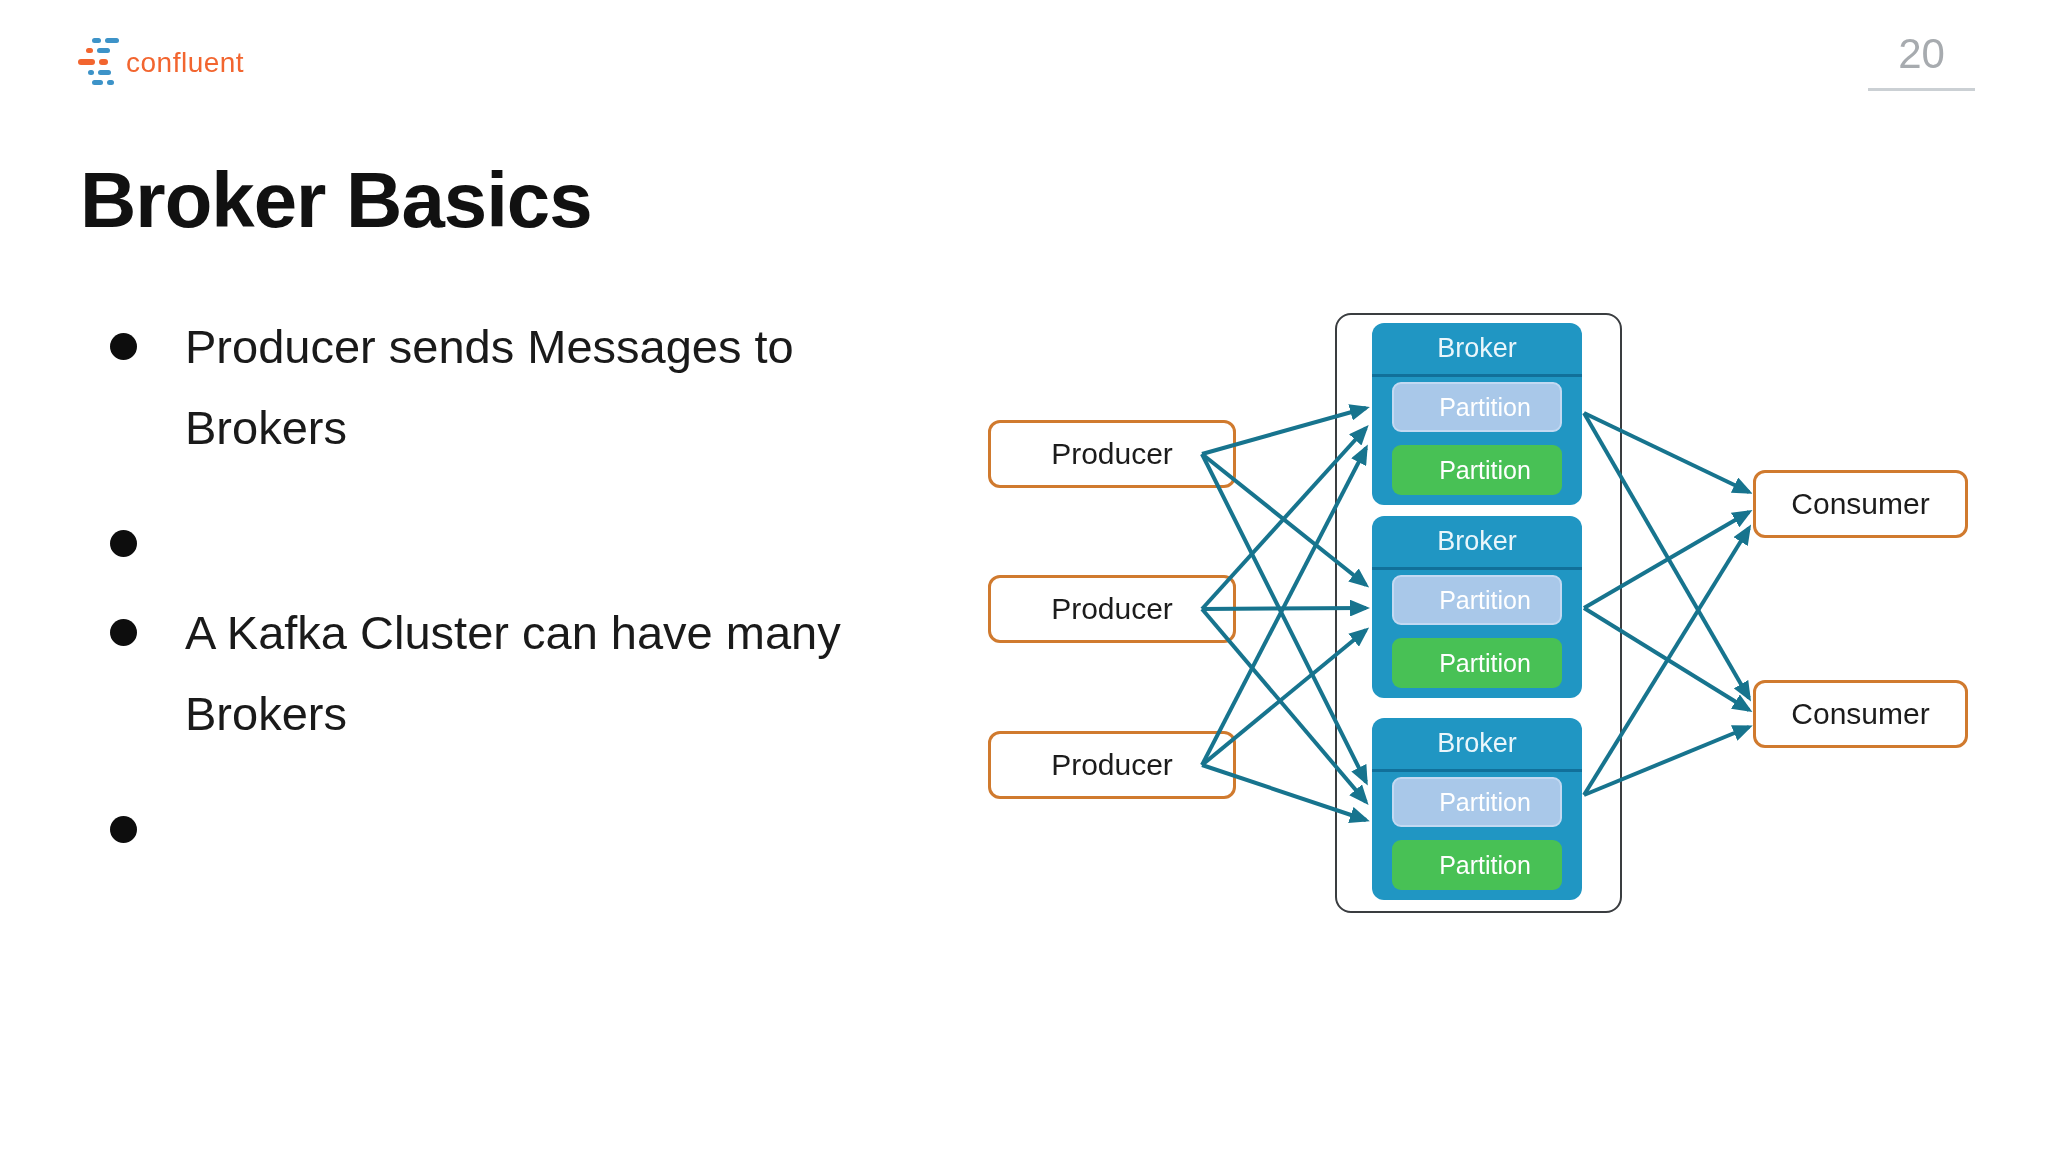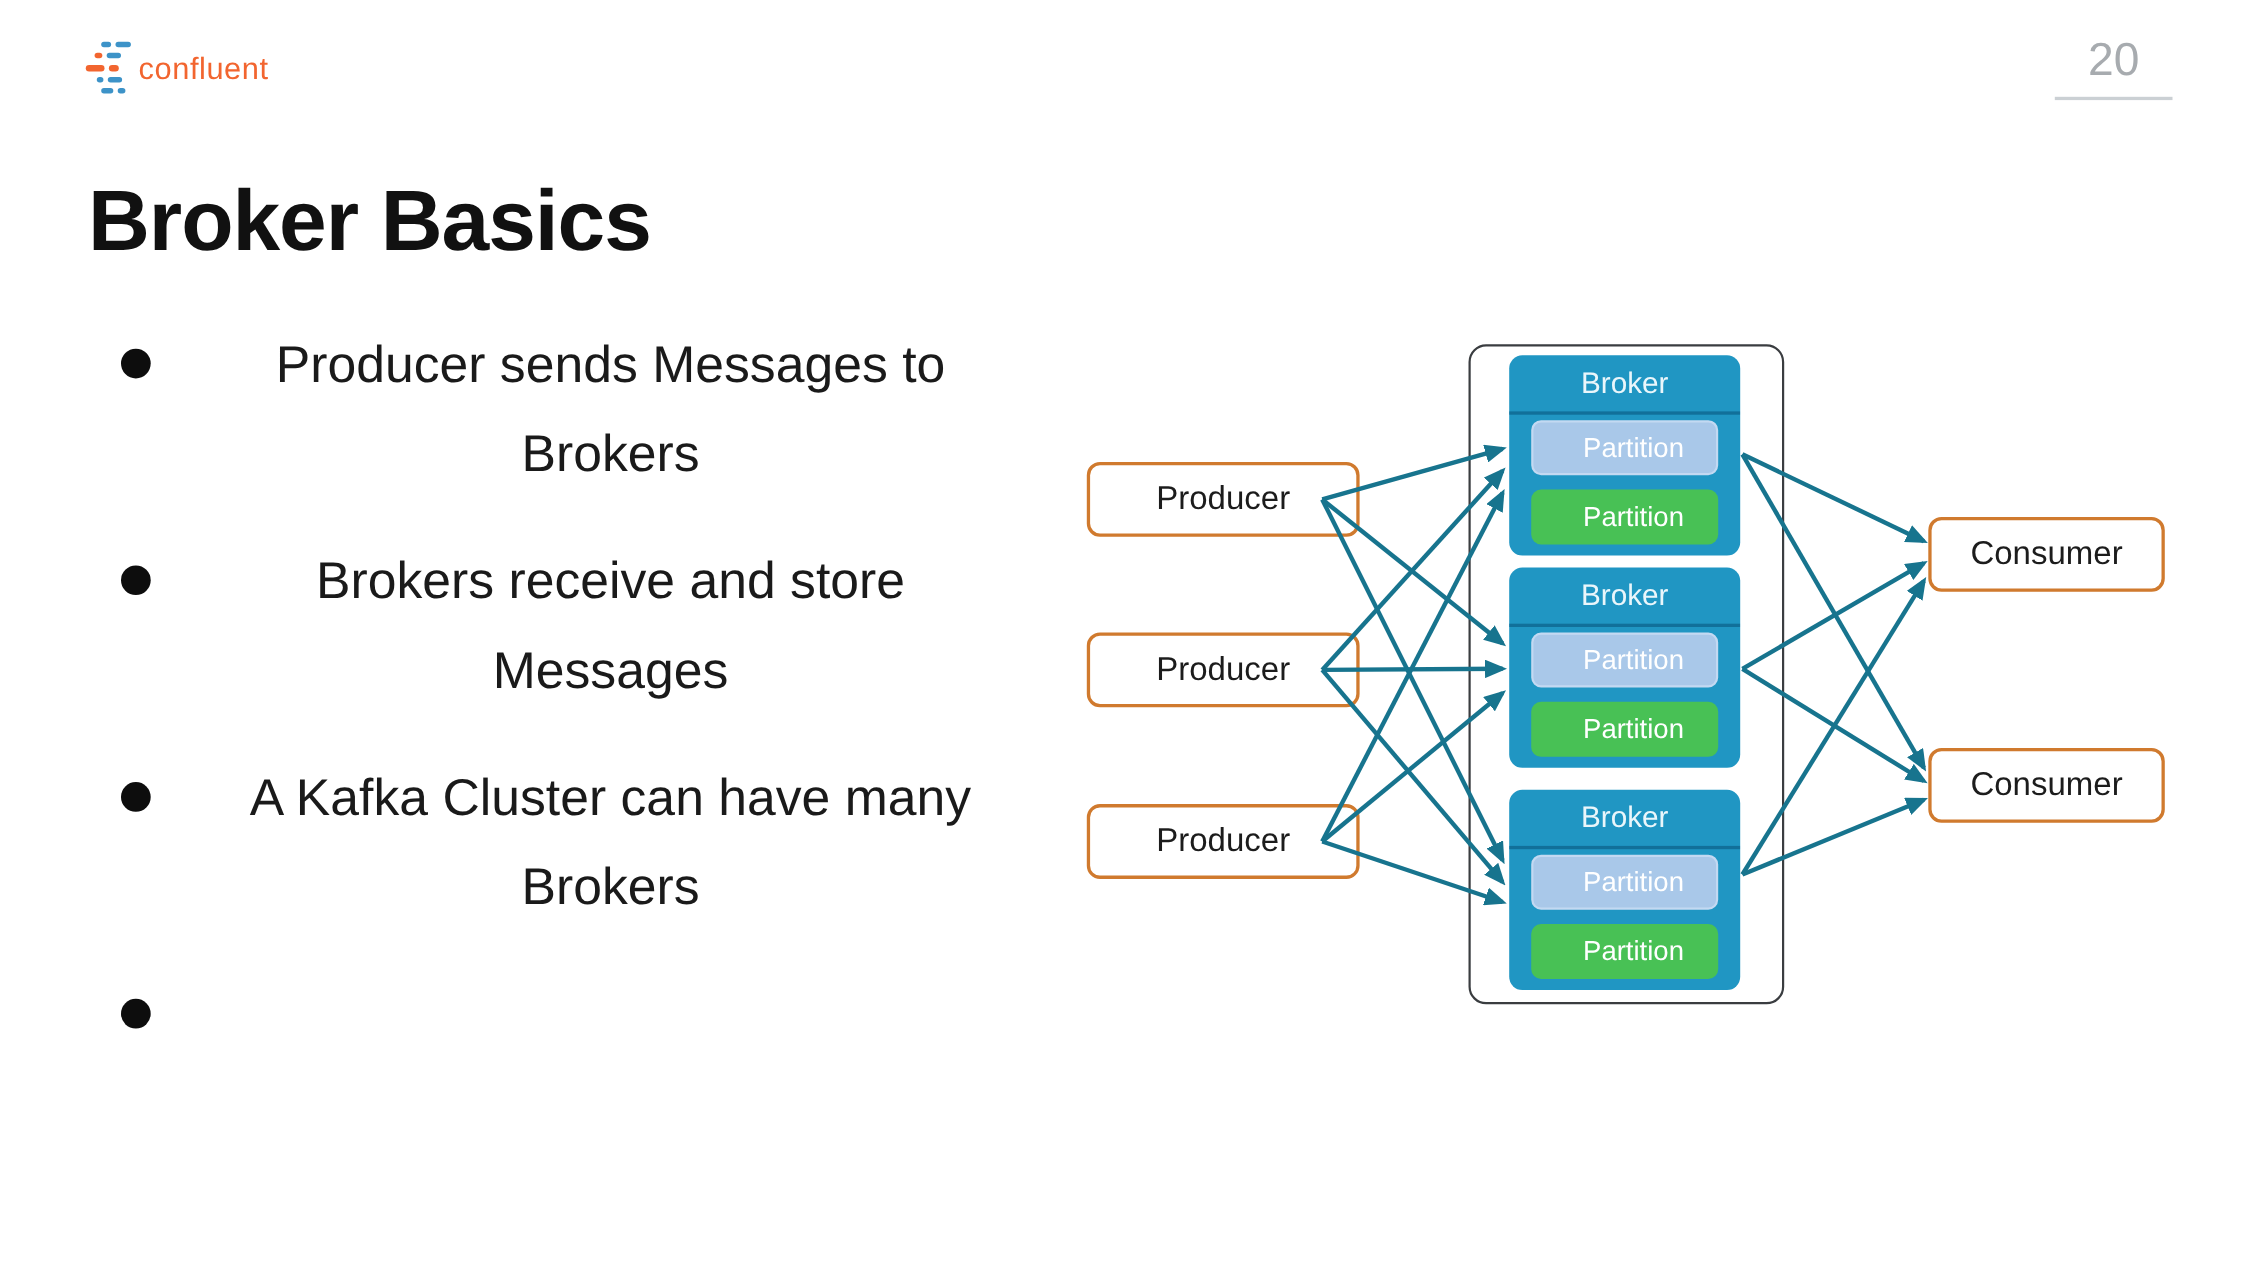--- a/index.html
+++ b/index.html
@@ -40,21 +40,21 @@
   .page-num-wrap{position:absolute;left:1868px;top:30px;width:107px;text-align:center;}
   .page-num{font-size:42px;color:var(--page-num-gray);}
   .page-underline{margin-top:10px;height:3px;background:var(--underline-gray);border:none;}
 
   
   .title{
     position:absolute;left:80px;top:158px;
     font-size:78px;font-weight:700;color:var(--text-black);
     letter-spacing:-1px;line-height:1.1;
   }
-  .bullets{position:absolute;left:110px;top:290px;width:860px;text-align:center;}
+  .bullets{position:absolute;left:110px;top:306px;width:860px;}
   .bullet{display:flex;margin-bottom:35px;}
   .bullet-dot{
     flex:0 0 27px;width:27px;height:27px;border-radius:50%;
     background:#0d0d0d;margin-top:27px;
   }
   .bullet-text{
     margin-left:48px;max-width:740px;
     font-size:47px;line-height:81px;color:#1a1a1a;
   }
 
@@ -115,21 +115,20 @@
 
 <h1 class="title">Broker Basics</h1>
 
 <div class="bullets">
   <div class="bullet">
     <span class="bullet-dot"></span>
     <span class="bullet-text">Producer sends Messages to Brokers</span>
   </div>
   <div class="bullet">
     <span class="bullet-dot"></span>
-    <span class="bullet-text">Brokers receive and store Messages</span>
   </div>
   <div class="bullet">
     <span class="bullet-dot"></span>
     <span class="bullet-text">A Kafka Cluster can have many Brokers</span>
   </div>
   <div class="bullet">
     <span class="bullet-dot"></span>
   </div>
 </div>
 

